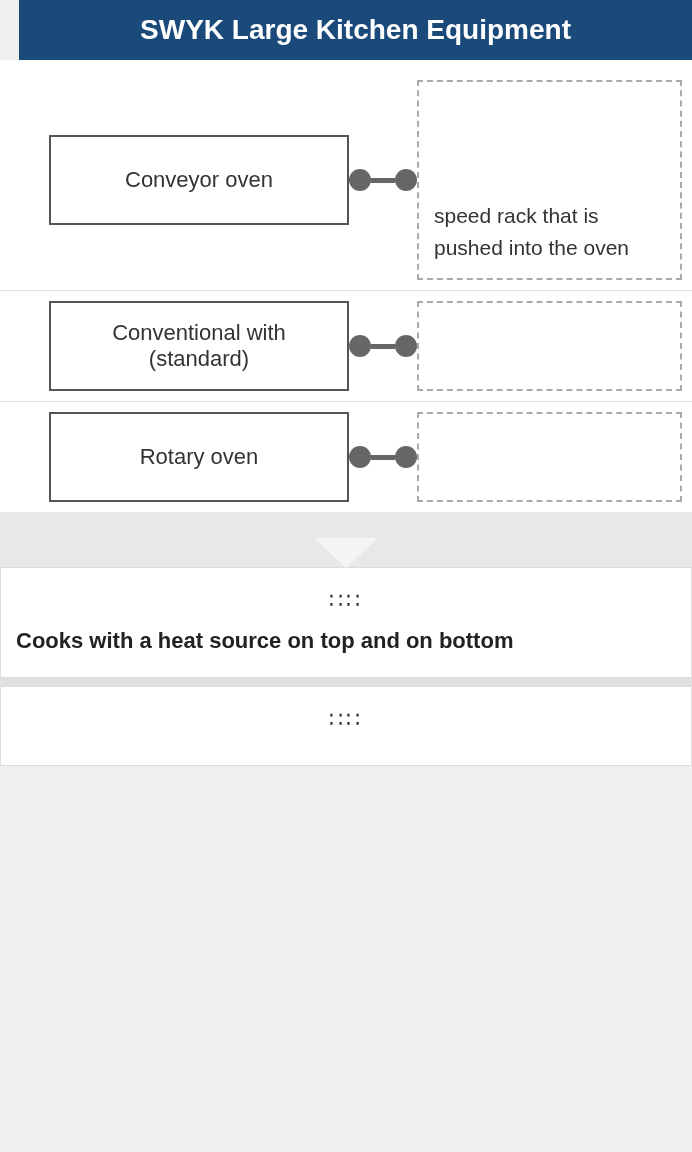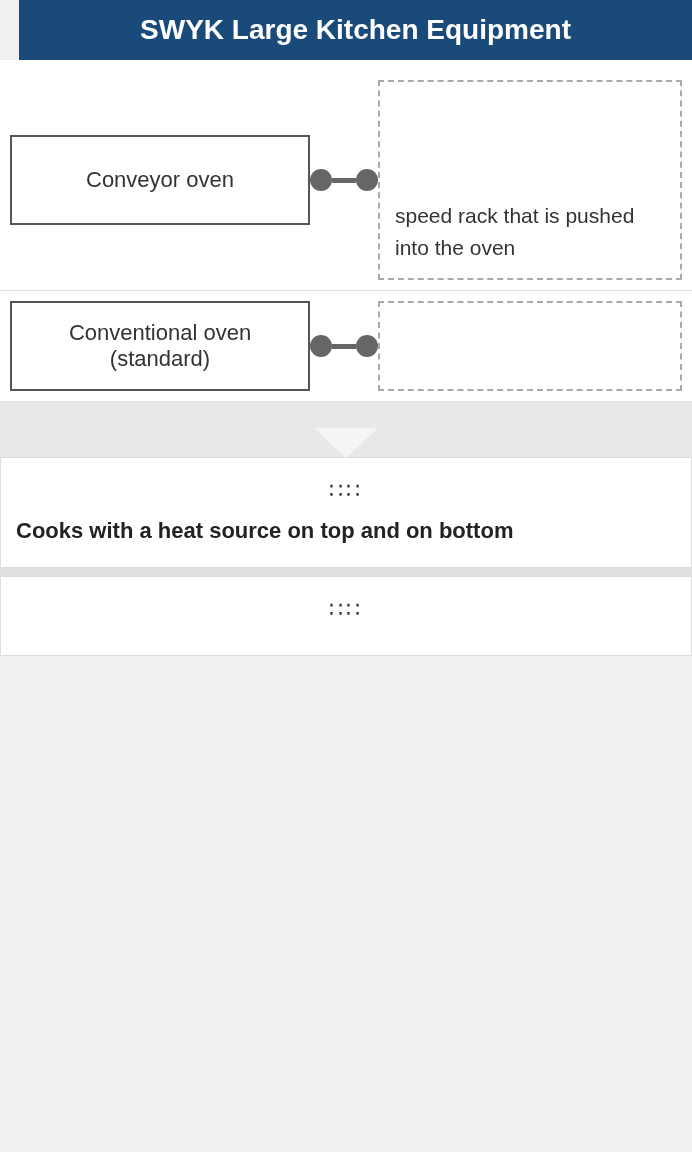--- a/index.html
+++ b/index.html
@@ -40,20 +40,21 @@
       min-height: 90px;
       border: 2px solid #555;
       display: flex;
       align-items: center;
       justify-content: center;
       text-align: center;
       font-size: 22px;
       color: #333;
       padding: 10px;
       flex-shrink: 0;
+      margin-left: 39px;
     }
 
     .right-box {
       flex: 1;
       min-height: 90px;
       border: 2.5px dashed #aaa;
       display: flex;
       align-items: center;
       justify-content: center;
       text-align: center;
@@ -159,32 +160,43 @@
     </div>
     <div class="right-box filled first-right-box">
       <span class="conveyor-right-text">speed rack that is pushed into the oven</span>
     </div>
   </div>
 
   <div class="h-line"></div>
 
   <div class="diagram-row">
     <div class="left-box">
-      <span>Conventional oven (standard)</span>
+      <span>Conventional with (standard)</span>
     </div>
     <div class="dumbbell">
       <div class="db-circle"></div>
       <div class="db-bar"></div>
       <div class="db-circle"></div>
     </div>
     <div class="right-box empty"></div>
   </div>
 
   <div class="h-line"></div>
 
+  <div class="diagram-row">
+    <div class="left-box">
+      <span>Rotary oven</span>
+    </div>
+    <div class="dumbbell">
+      <div class="db-circle"></div>
+      <div class="db-bar"></div>
+      <div class="db-circle"></div>
+    </div>
+    <div class="right-box empty"></div>
+  </div>
 
   <div style="background:#e8e8e8; height: 55px; margin-top:0; position:relative; display:flex; align-items:flex-end; justify-content:center; padding-bottom:0;">
     <div style="width:0; height:0; border-left:32px solid transparent; border-right:32px solid transparent; border-top:30px solid #f5f5f5; position:absolute; bottom:-1px;"></div>
   </div>
 
 </div>
 
 <div class="info-section">
   <div class="info-icon">∷∷</div>
   <div class="info-text">Cooks with a heat source on top and on bottom</div>

